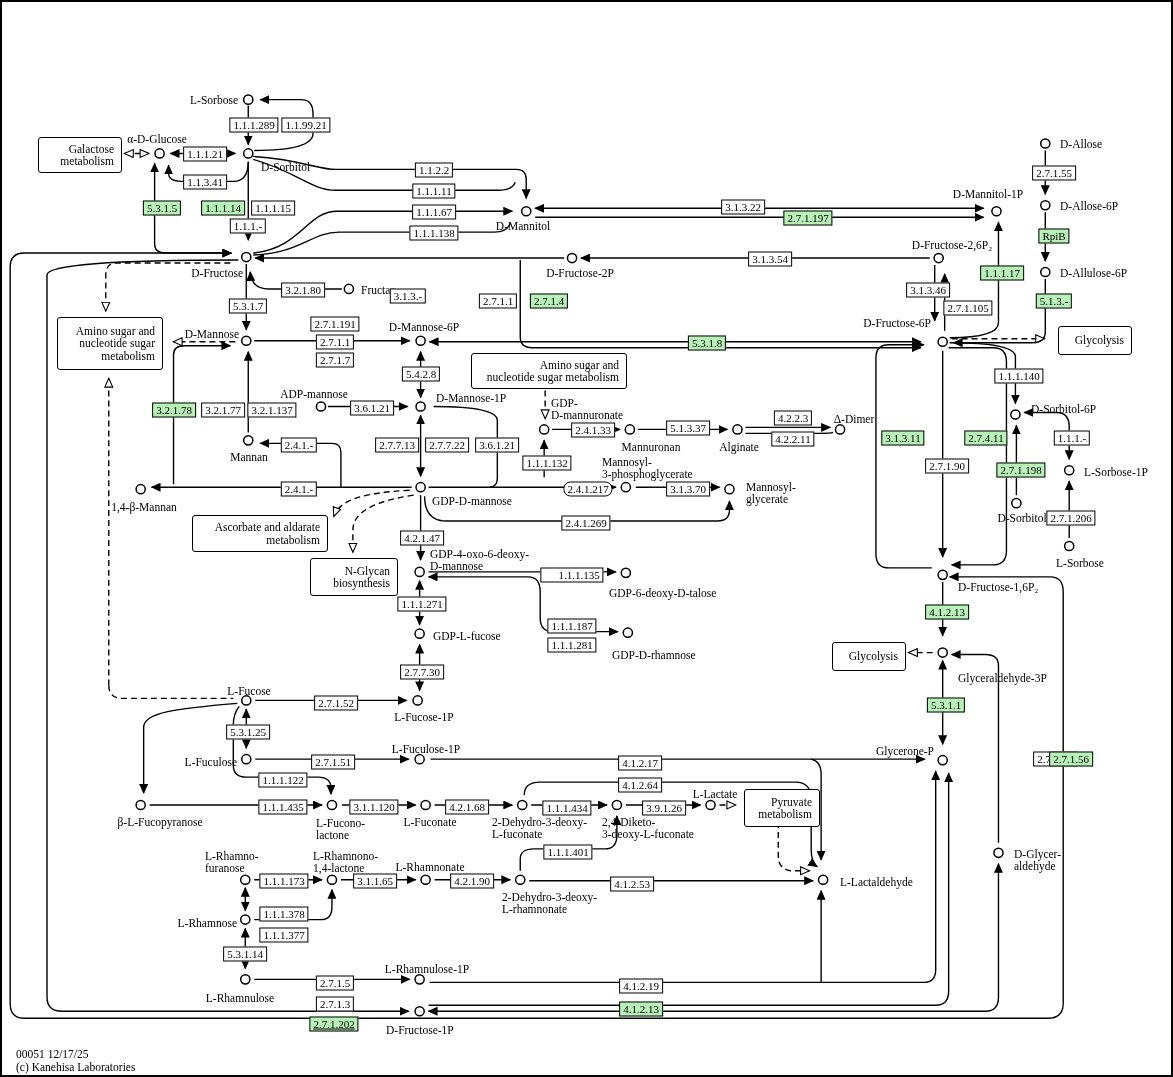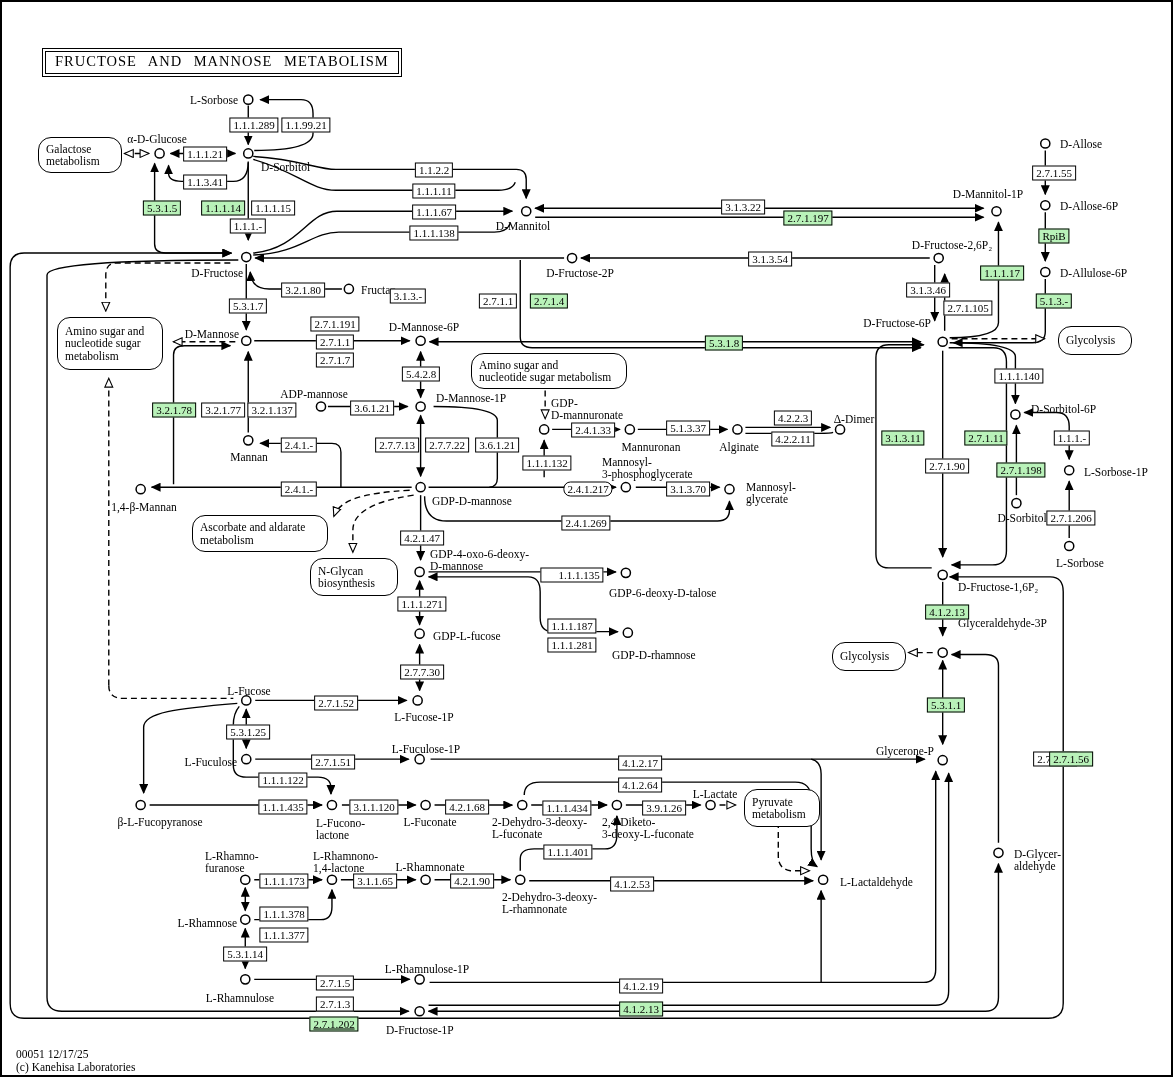--- a/index.html
+++ b/index.html
@@ -2,23 +2,23 @@
 <html><head>
 <meta charset="utf-8">
 <style>
   html,body{margin:0;padding:0;background:#fff;}
   body{font-family:"Liberation Serif","DejaVu Serif",serif;color:#000;}
   #canvas{position:relative;width:1173px;height:1077px;background:#fff;border:2px solid #000;box-sizing:border-box;overflow:hidden;}
   #wires{position:absolute;left:0;top:0;width:100%;height:100%;}
   .ebox{position:absolute;transform:translate(-50%,-50%);border:1px solid #000;background:#fff;
         font-size:11px;line-height:13px;padding:0 3px;white-space:nowrap;z-index:3;}
   .ebox.green{background:#B9F2B9;}
-  .plink{position:absolute;border:1.3px solid #000;border-radius:13px;background:#fff;box-sizing:border-box;
+  .plink{position:absolute;border:1.3px solid #000;border-radius:3px;background:#fff;box-sizing:border-box;
          font-size:11.5px;line-height:12.5px;padding:3px 7px;white-space:pre-line;z-index:3;
-         display:flex;flex-direction:column;justify-content:center;text-align:left;}
+         display:flex;flex-direction:column;justify-content:center;text-align:right;}
   .clabel{position:absolute;font-size:11.5px;line-height:12px;white-space:pre-line;z-index:2;}
   .clabel.al{transform:translate(0,-50%);text-align:left;}
   .clabel.ac{transform:translate(-50%,-50%);text-align:center;}
   .clabel.ar{transform:translate(-100%,-50%);text-align:right;}
   #title-box{position:absolute;left:40px;top:46px;border:1.5px solid #000;padding:2px;background:#fff;z-index:4;}
   #title-inner{border:1px solid #000;padding:1px 9px 3px 9px;font-size:14.5px;letter-spacing:1px;word-spacing:7px;}
   #footer{position:absolute;left:14px;top:1046px;font-size:11.5px;line-height:13px;z-index:4;}
 </style>
 </head>
 <body>
@@ -201,23 +201,20 @@
         <circle cx="1071" cy="470" r="4.6"></circle>
         <circle cx="1018" cy="503" r="4.6"></circle>
         <circle cx="1071" cy="546" r="4.6"></circle>
         <circle cx="944" cy="575" r="4.6"></circle>
         <circle cx="944" cy="653" r="4.6"></circle>
         <circle cx="944" cy="761" r="4.6"></circle>
         <circle cx="1000" cy="854" r="4.6"></circle>
       </g>
   </svg>
 
-  <div id="title-box">
-    <div id="title-inner">FRUCTOSE AND MANNOSE METABOLISM</div>
-  </div>
 
   <div id="footer">
     <div>00051 12/17/25</div>
     <div>(c) Kanehisa Laboratories</div>
   </div>
 
 <div class="plink" style="left: 36px; top: 135px; width: 84px; height: 36px;">Galactose
 metabolism</div>
     <div class="plink" style="left: 55px; top: 315px; width: 106px; height: 53px;">Amino sugar and
 nucleotide sugar
@@ -259,37 +256,37 @@
     <div class="ebox green" style="left: 1052px; top: 299px;">5.1.3.-</div>
     <div class="ebox" style="left: 246px; top: 304px;">5.3.1.7</div>
     <div class="ebox" style="left: 333px; top: 322px;">2.7.1.191</div>
     <div class="ebox" style="left: 333px; top: 340px;">2.7.1.1</div>
     <div class="ebox" style="left: 333px; top: 358px;">2.7.1.7</div>
     <div class="ebox" style="left: 419px; top: 372px;">5.4.2.8</div>
     <div class="ebox" style="left: 370px; top: 406px;">3.6.1.21</div>
     <div class="ebox green" style="left: 172px; top: 408px;">3.2.1.78</div>
     <div class="ebox" style="left: 221px; top: 408px;">3.2.1.77</div>
     <div class="ebox" style="left: 270px; top: 408px;">3.2.1.137</div>
-    <div class="ebox green" style="left: 705px; top: 341px; margin-left: 17px;">5.3.1.8</div>
+    <div class="ebox green" style="left: 705px; top: 341px;">5.3.1.8</div>
     <div class="ebox" style="left: 1017px; top: 374px;">1.1.1.140</div>
     <div class="ebox" style="left: 297px; top: 443px;">2.4.1.-</div>
     <div class="ebox" style="left: 297px; top: 487px;">2.4.1.-</div>
     <div class="ebox" style="left: 395px; top: 443px;">2.7.7.13</div>
     <div class="ebox" style="left: 445px; top: 443px;">2.7.7.22</div>
     <div class="ebox" style="left: 495px; top: 443px;">3.6.1.21</div>
     <div class="ebox" style="left: 545px; top: 461px;">1.1.1.132</div>
     <div class="ebox" style="left: 591px; top: 428px;">2.4.1.33</div>
     <div class="ebox" style="left: 686px; top: 426px;">5.1.3.37</div>
     <div class="ebox" style="left: 791px; top: 416px;">4.2.2.3</div>
     <div class="ebox" style="left: 791px; top: 437px;">4.2.2.11</div>
     <div class="ebox" style="left: 586px; top: 487px; border-radius: 7px;">2.4.1.217</div>
     <div class="ebox" style="left: 686px; top: 487px;">3.1.3.70</div>
     <div class="ebox" style="left: 584px; top: 521px;">2.4.1.269</div>
     <div class="ebox green" style="left: 901px; top: 436px;">3.1.3.11</div>
-    <div class="ebox green" style="left: 984px; top: 436px;">2.7.1.11</div>
+    <div class="ebox green" style="left: 984px; top: 436px;">2.7.4.11</div>
     <div class="ebox" style="left: 945px; top: 464px;">2.7.1.90</div>
     <div class="ebox green" style="left: 1019px; top: 468px;">2.7.1.198</div>
     <div class="ebox" style="left: 1070px; top: 436px;">1.1.1.-</div>
     <div class="ebox" style="left: 1069px; top: 516px;">2.7.1.206</div>
     <div class="ebox" style="left: 420px; top: 536px;">4.2.1.47</div>
     <div class="ebox" style="left: 570px; top: 573px; padding-left: 17px;">1.1.1.135</div>
     <div class="ebox" style="left: 420px; top: 602px;">1.1.1.271</div>
     <div class="ebox" style="left: 570px; top: 624px;">1.1.1.187</div>
     <div class="ebox" style="left: 570px; top: 643px;">1.1.1.281</div>
     <div class="ebox" style="left: 420px; top: 670px;">2.7.7.30</div>
@@ -378,17 +375,17 @@
     <div class="clabel ar" style="left: 235px; top: 921px;">L-Rhamnose</div>
     <div class="clabel ac" style="left: 238px; top: 996px;">L-Rhamnulose</div>
     <div class="clabel ac" style="left: 425px; top: 967px;">L-Rhamnulose-1P</div>
     <div class="clabel al" style="left: 384px; top: 1028px;">D-Fructose-1P</div>
     <div class="clabel al" style="left: 838px; top: 880px;">L-Lactaldehyde</div>
     <div class="clabel al" style="left: 1029px; top: 407px;">D-Sorbitol-6P</div>
     <div class="clabel al" style="left: 1082px; top: 470px;">L-Sorbose-1P</div>
     <div class="clabel ac" style="left: 1020px; top: 516px;">D-Sorbitol</div>
     <div class="clabel ac" style="left: 1078px; top: 561px;">L-Sorbose</div>
     <div class="clabel al" style="left: 956px; top: 585px;">D-Fructose-1,6P₂</div>
-    <div class="clabel al" style="left: 956px; top: 621px;">Glyceraldehyde-3P</div>
+    <div class="clabel al" style="left: 956px; top: 676px;">Glyceraldehyde-3P</div>
     <div class="clabel ar" style="left: 932px; top: 749px;">Glycerone-P</div>
     <div class="clabel al" style="left: 1012px; top: 858px;">D-Glycer-
 aldehyde</div>
   </div>
 
 </body></html>

